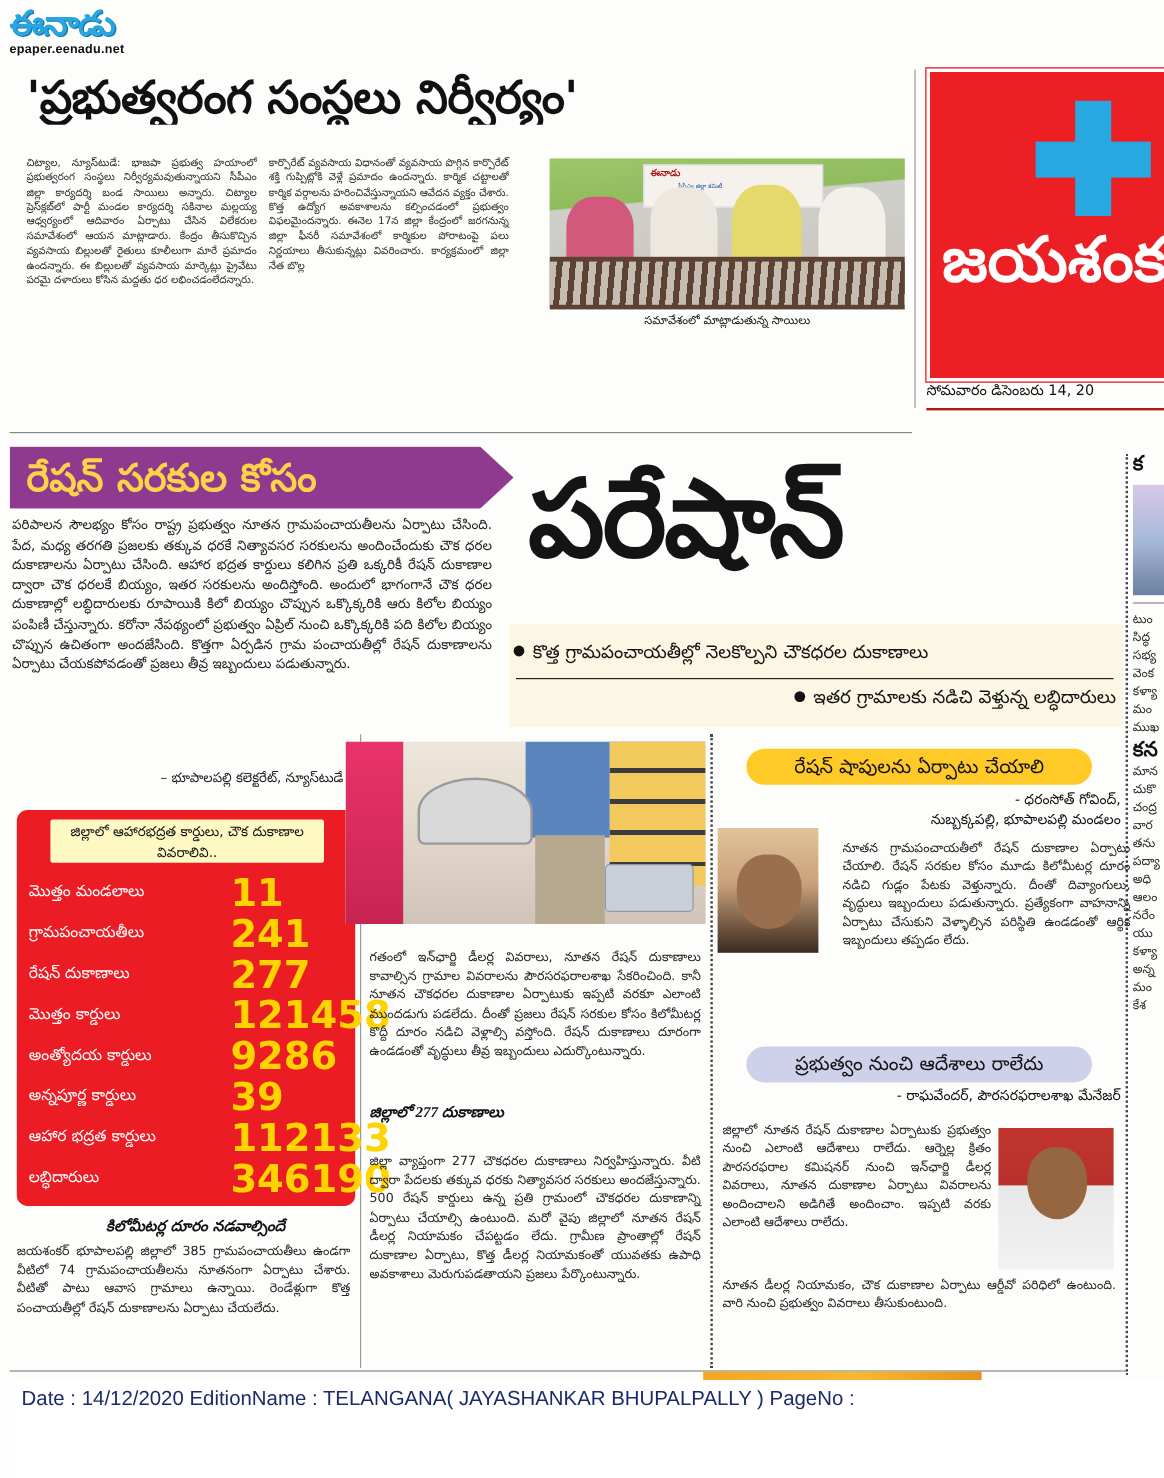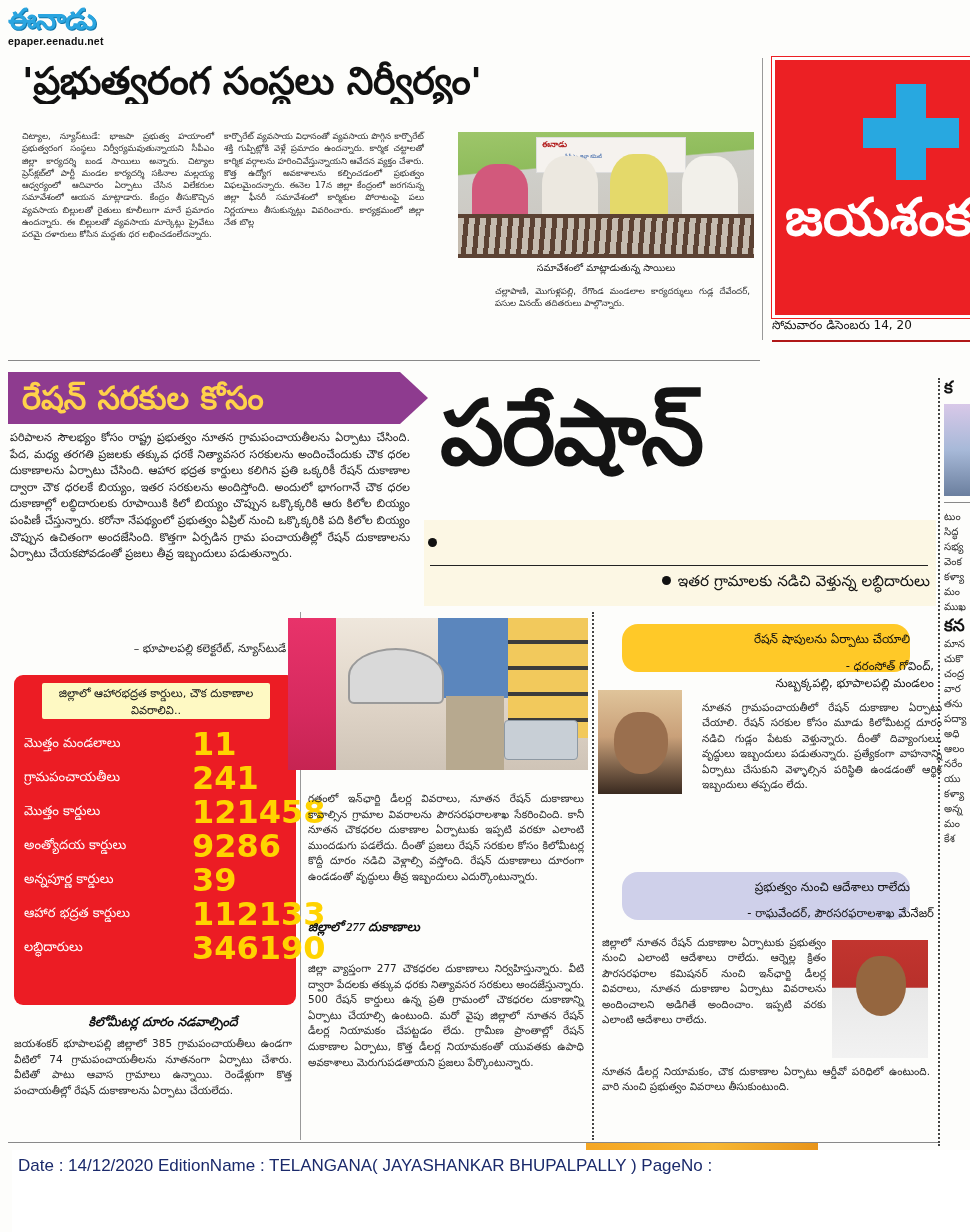--- a/index.html
+++ b/index.html
@@ -346,27 +346,27 @@
     font-family: "DejaVu Sans", sans-serif;
     font-size: 10.5px;
     line-height: 15.6px;
     text-align: justify;
     color: #242424;
   }
 
   
   .pill {
     position: absolute;
-    height: 48px;
+    height: 30px;
     border-radius: 16px;
     font-family: "DejaVu Sans", sans-serif;
-    font-size: 12px;
+    font-size: 16px;
     line-height: 30px;
     color: #111;
-    text-align: right;
+    text-align: center;
     white-space: nowrap;
   }
   #pill-1 { left: 622px; top: 624px; width: 288px; background: #ffc928; }
   #pill-2 { left: 622px; top: 872px; width: 288px; background: #cfd0ea; }
 
   .attrib {
     position: absolute;
     font-family: "DejaVu Sans", sans-serif;
     font-size: 11.6px;
     line-height: 17px;
@@ -470,21 +470,20 @@
 
   <div class="masthead">
     <div class="logo-word">ఈనాడు</div>
     <div class="logo-url">epaper.eenadu.net</div>
   </div>
 
   <div class="top-headline">'ప్రభుత్వరంగ సంస్థలు నిర్వీర్యం'</div>
 
   <div class="topcol" id="topcol-1">చిట్యాల, న్యూస్‌టుడే: భాజపా ప్రభుత్వ హయాంలో ప్రభుత్వరంగ సంస్థలు నిర్వీర్యమవుతున్నాయని సీపీఎం జిల్లా కార్యదర్శి బండ సాయిలు అన్నారు. చిట్యాల ప్రెస్‌క్లబ్‌లో పార్టీ మండల కార్యదర్శి సకినాల మల్లయ్య ఆధ్వర్యంలో ఆదివారం ఏర్పాటు చేసిన విలేకరుల సమావేశంలో ఆయన మాట్లాడారు. కేంద్రం తీసుకొచ్చిన వ్యవసాయ బిల్లులతో రైతులు కూలీలుగా మారే ప్రమాదం ఉందన్నారు. ఈ బిల్లులతో వ్యవసాయ మార్కెట్లు ప్రైవేటు పరమై దళారులు కోసిన మద్దతు ధర లభించడంలేదన్నారు.</div>
   <div class="topcol" id="topcol-2">కార్పొరేట్ వ్యవసాయ విధానంతో వ్యవసాయ పొగ్గిన కార్పొరేట్ శక్తి గుప్పిట్లోకి వెళ్లే ప్రమాదం ఉందన్నారు. కార్మిక చట్టాలతో కార్మిక వర్గాలను హరించివేస్తున్నాయని ఆవేదన వ్యక్తం చేశారు. కొత్త ఉద్యోగ అవకాశాలను కల్పించడంలో ప్రభుత్వం విఫలమైందన్నారు. ఈనెల 17న జిల్లా కేంద్రంలో జరగనున్న జిల్లా ఫీనరీ సమావేశంలో కార్మికుల పోరాటంపై పలు నిర్ణయాలు తీసుకున్నట్లు వివరించారు. కార్యక్రమంలో జిల్లా నేత బొల్ల</div>
-  <div class="topcol" id="topcol-3">చల్లాపాణి, మొగుళ్లపల్లి, రేగొండ మండలాల కార్యదర్శులు గుడ్ల దేవేందర్, పసుల వినయ్ తదితరులు పాల్గొన్నారు.</div>
 
   <div class="photo" id="photo-meeting">
     <div class="banner">
       <div class="bt">ఈనాడు</div>
       <div class="bt2">సీపీఎం జిల్లా కమిటీ</div>
     </div>
     <div class="person" style="left:14px;width:56px;height:62px;background:#d2597c;"></div>
     <div class="person" style="left:84px;width:56px;height:70px;background:#ece8e0;"></div>
     <div class="person" style="left:152px;width:58px;height:72px;background:#e4d96a;"></div>
     <div class="person" style="left:224px;width:56px;height:70px;background:#f2f0ea;"></div>
@@ -509,21 +508,21 @@
     <span>రేషన్ సరకుల కోసం</span>
   </div>
 
   <div class="mega-headline">పరేషాన్</div>
 
   <div id="lead-par">పరిపాలన సౌలభ్యం కోసం రాష్ట్ర ప్రభుత్వం నూతన గ్రామపంచాయతీలను ఏర్పాటు చేసింది. పేద, మధ్య తరగతి ప్రజలకు తక్కువ ధరకే నిత్యావసర సరకులను అందించేందుకు చౌక ధరల దుకాణాలను ఏర్పాటు చేసింది. ఆహార భద్రత కార్డులు కలిగిన ప్రతి ఒక్కరికీ రేషన్ దుకాణాల ద్వారా చౌక ధరలకే బియ్యం, ఇతర సరకులను అందిస్తోంది. అందులో భాగంగానే చౌక ధరల దుకాణాల్లో లబ్ధిదారులకు రూపాయికి కిలో బియ్యం చొప్పున ఒక్కొక్కరికి ఆరు కిలోల బియ్యం పంపిణీ చేస్తున్నారు. కరోనా నేపథ్యంలో ప్రభుత్వం ఏప్రిల్ నుంచి ఒక్కొక్కరికి పది కిలోల బియ్యం చొప్పున ఉచితంగా అందజేసింది. కొత్తగా ఏర్పడిన గ్రామ పంచాయతీల్లో రేషన్ దుకాణాలను ఏర్పాటు చేయకపోవడంతో ప్రజలు తీవ్ర ఇబ్బందులు పడుతున్నారు.</div>
   <div id="lead-credit">– భూపాలపల్లి కలెక్టరేట్, న్యూస్‌టుడే</div>
 
   <div class="bullets">
     <div class="b1">
-      <span class="dot"></span>
+      <span class="dot"></span><span>కొత్త గ్రామపంచాయతీల్లో నెలకొల్పని చౌకధరల దుకాణాలు</span>
     </div>
     <div class="sep"></div>
     <div class="b2">
       <span class="dot"></span><span>ఇతర గ్రామాలకు నడిచి వెళ్తున్న లబ్ధిదారులు</span>
     </div>
   </div>
 
   <div class="solid-v" id="sv-1"></div>
   <div class="dotted-v" id="dv-2"></div>
   <div class="dotted-v" id="dv-1"></div>
@@ -531,20 +530,24 @@
   <div class="stats-card">
     <div class="stats-title">జిల్లాలో ఆహారభద్రత కార్డులు, చౌక దుకాణాల వివరాలివి..</div>
     <div class="stats-rows">
       <div class="stat-row">
         <div class="stat-label">మొత్తం మండలాలు</div>
         <div class="stat-value">11</div>
       </div>
       <div class="stat-row">
         <div class="stat-label">గ్రామపంచాయతీలు</div>
         <div class="stat-value">241</div>
+      </div>
+      <div class="stat-row">
+        <div class="stat-label">రేషన్ దుకాణాలు</div>
+        <div class="stat-value">277</div>
       </div>
       <div class="stat-row">
         <div class="stat-label">మొత్తం కార్డులు</div>
         <div class="stat-value">121458</div>
       </div>
       <div class="stat-row">
         <div class="stat-label">అంత్యోదయ కార్డులు</div>
         <div class="stat-value">9286</div>
       </div>
       <div class="stat-row">

